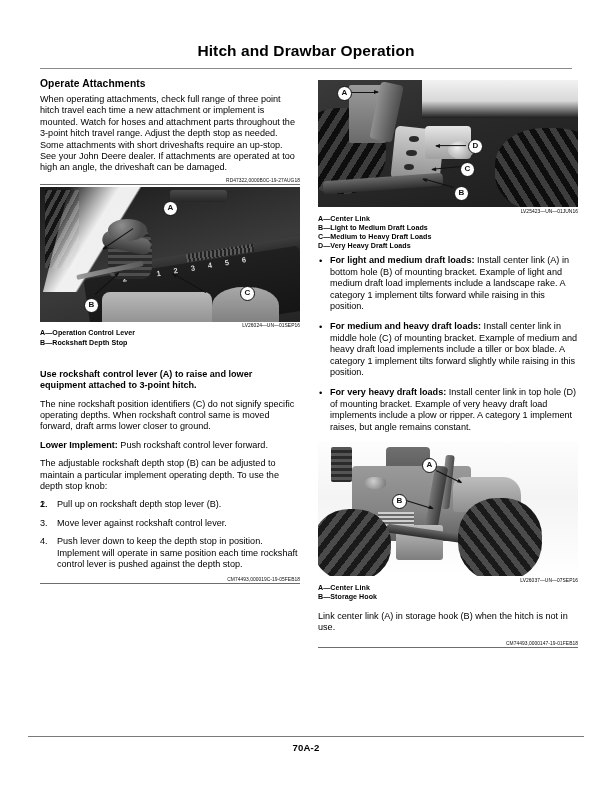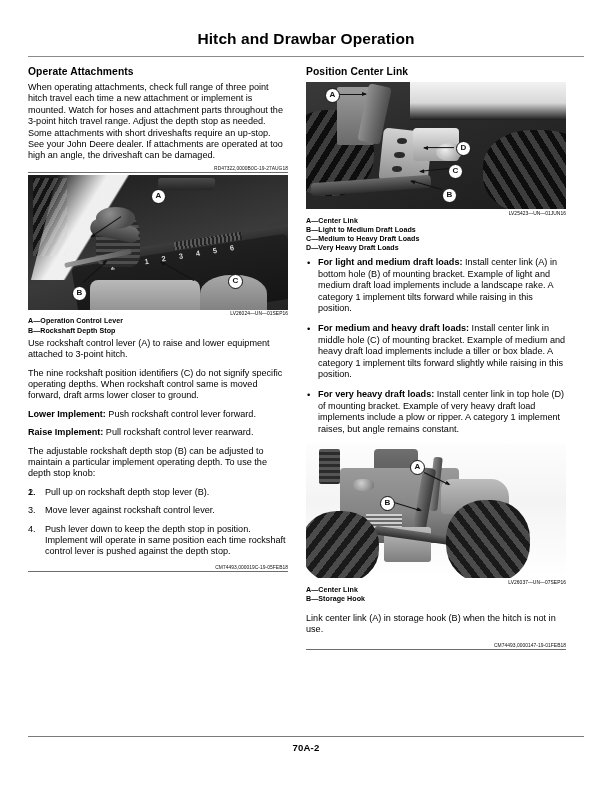--- a/index.html
+++ b/index.html
@@ -13,21 +13,21 @@
     font-family: "Liberation Sans", sans-serif;
     color: #000000;
     position: relative;
     overflow: hidden;
   }
   .page {
     position: relative;
     width: 612px;
     height: 792px;
     box-sizing: border-box;
-    padding: 0;
+    padding: 12px;
   }
   
   .page-title {
     text-align: center;
     font-size: 15.5px;
     font-weight: bold;
     letter-spacing: 0.1px;
     margin: 0;
     padding-top: 30px;
   }
@@ -336,43 +336,41 @@
           <div class="callout" style="left:200px; top:99px;">C</div>
         </div>
         <div class="fig-caption">LV26024—UN—01SEP16</div>
       </div>
 
       <div class="legend">
         <div class="legend-item">A—Operation Control Lever</div>
         <div class="legend-item">B—Rockshaft Depth Stop</div>
       </div>
 
-      <p class="body" style="margin-top:2px;">Use rockshaft control lever (A) to raise and lower equipment attached to 3-point hitch.</p>
+      <p class="body" style="margin-top:21px;font-weight:bold;">Use rockshaft control lever (A) to raise and lower equipment attached to 3-point hitch.</p>
       <p class="body">The nine rockshaft position identifiers (C) do not signify specific operating depths. When rockshaft control same is moved forward, draft arms lower closer to ground.</p>
 
       <p class="body"><span class="lead">Lower Implement:</span><span> Push rockshaft control lever forward.</span></p>
 
-      <p class="body"><span class="lead">Raise Implement:</span><span> Pull rockshaft control lever rearward.</span></p>
 
       <p class="body">The adjustable rockshaft depth stop (B) can be adjusted to maintain a particular implement operating depth. To use the depth stop knob:</p>
 
       <ol class="steps">
         <li><span class="num">1.</span></li>
         <li><span class="num">2.</span><span>Pull up on rockshaft depth stop lever (B).</span></li>
         <li><span class="num">3.</span><span>Move lever against rockshaft control lever.</span></li>
         <li><span class="num">4.</span><span>Push lever down to keep the depth stop in position. Implement will operate in same position each time rockshaft control lever is pushed against the depth stop.</span></li>
       </ol>
 
       <div class="refcode" style="margin-top:7px;">CM74493,000019C-19-05FEB18</div>
       <hr class="sec-rule">
     </div>
 
     <div class="col">
 
-      <h2 class="sec-head">Position Center Link</h2>
 
       <div class="figure" id="fig2">
         <div class="fig-img">
           <div class="ph f2-bg"></div>
           <div class="ph f2-hood"></div>
           <div class="ph f2-tire-l"></div>
           <div class="ph f2-tire-r"></div>
           <div class="ph f2-plate"></div>
           <div class="ph f2-link"></div>
           <div class="ph f2-bracket"></div>

